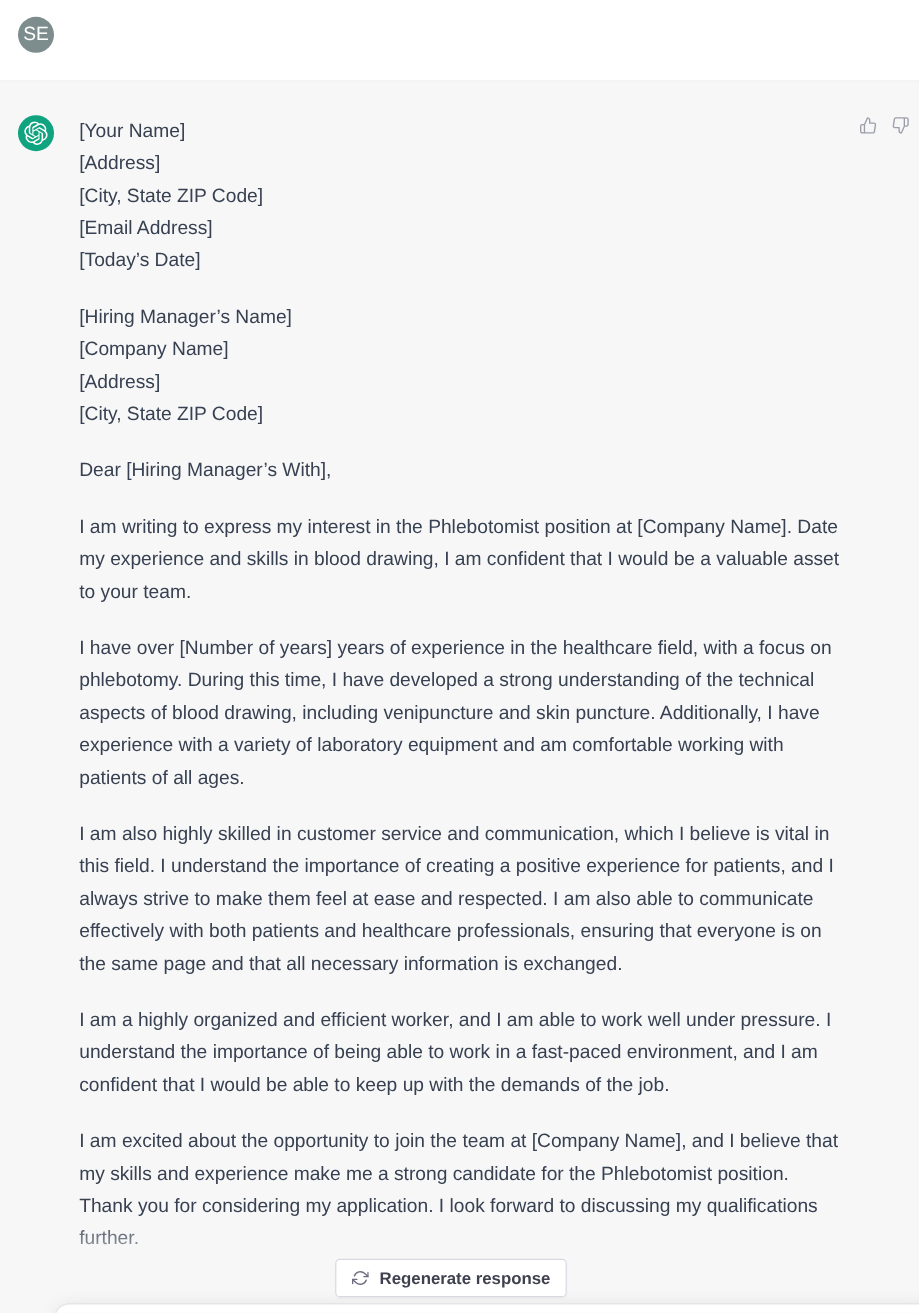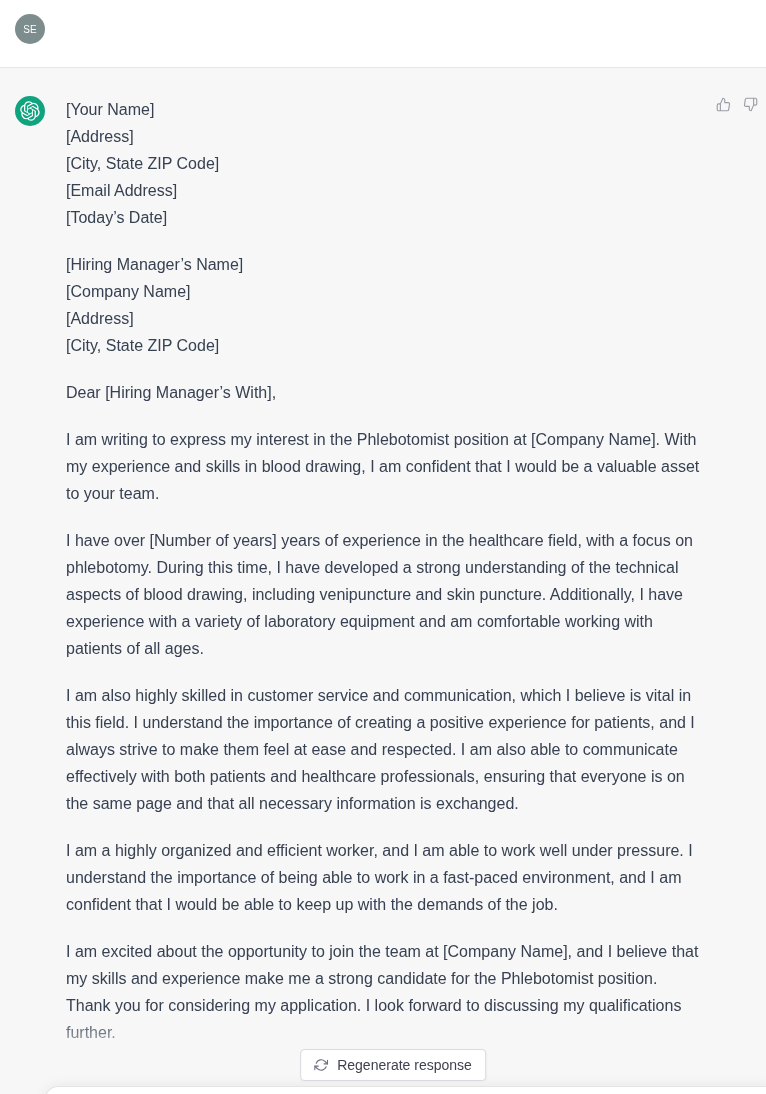--- a/index.html
+++ b/index.html
@@ -27,21 +27,21 @@
     min-height: 1025px;
   }
   .avatar {
     width: 30px; height: 30px;
     border-radius: 15px;
     flex: 0 0 30px;
     display: flex;
     align-items: center;
     justify-content: center;
     color: #ffffff;
-    font-size: 10px;
+    font-size: 16px;
     user-select: none;
   }
   .avatar svg { width: 20px; height: 20px; display: block; }
   .msg-body {
     margin-left: 21px;
     width: 640px;
     font-size: 16px;
     line-height: 27px;
   }
   .msg-row.user .msg-body { margin-top: 4px; line-height: 21px; }
@@ -67,36 +67,37 @@
     position: absolute;
     left: 0; right: 0; bottom: 0;
     height: 80px;
     background: linear-gradient(180deg, rgba(247,247,248,0) 0%, #f7f7f8 70%);
     pointer-events: none;
     z-index: 5;
   }
   .regenerate-btn {
     position: absolute;
     top: 1049px;
-    left: 393px;
+    left: 376px;
     transform: translateX(-50%);
     z-index: 7;
     display: inline-flex;
     align-items: center;
     gap: 9px;
     background: #ffffff;
     border: 1px solid #d9d9e3;
     border-radius: 4px;
     padding: 7px 13px;
     font-family: "Liberation Sans", sans-serif;
     font-size: 14px;
     color: #40414f;
     cursor: pointer;
     box-shadow: 0 1px 2px rgba(0,0,0,0.03);
     white-space: nowrap;
+    font-weight: bold;
   }
   .regenerate-btn svg { width: 14px; height: 14px; color: #6e6e80; }
   .chat-input {
     position: absolute;
     top: 1086px;
     left: 45px;
     right: -14px;
     height: 60px;
     background: #ffffff;
     border: 1px solid rgba(0,0,0,0.1);
@@ -115,21 +116,21 @@
 <div class="msg-row assistant">
   <div class="avatar" style="background: rgb(16, 163, 127);">
     <svg viewBox="0 0 41 41" fill="#ffffff" aria-hidden="true">
         <path d="M37.532 16.87a9.963 9.963 0 0 0-.856-8.184 10.078 10.078 0 0 0-10.855-4.835A9.964 9.964 0 0 0 18.306.5a10.079 10.079 0 0 0-9.614 6.977 9.967 9.967 0 0 0-6.664 4.834 10.08 10.08 0 0 0 1.24 11.817 9.965 9.965 0 0 0 .856 8.185 10.079 10.079 0 0 0 10.855 4.835 9.965 9.965 0 0 0 7.516 3.35 10.078 10.078 0 0 0 9.617-6.981 9.967 9.967 0 0 0 6.663-4.834 10.079 10.079 0 0 0-1.243-11.813ZM22.498 37.886a7.474 7.474 0 0 1-4.799-1.735c.061-.033.168-.091.237-.134l7.964-4.6a1.294 1.294 0 0 0 .655-1.134V19.054l3.366 1.944a.12.12 0 0 1 .066.092v9.299a7.505 7.505 0 0 1-7.49 7.496ZM6.392 31.006a7.471 7.471 0 0 1-.894-5.023c.06.036.162.099.237.141l7.964 4.6a1.297 1.297 0 0 0 1.308 0l9.724-5.614v3.888a.12.12 0 0 1-.048.103l-8.051 4.649a7.504 7.504 0 0 1-10.24-2.744ZM4.297 13.62A7.469 7.469 0 0 1 8.2 10.333c0 .068-.004.19-.004.274v9.201a1.294 1.294 0 0 0 .654 1.132l9.723 5.614-3.366 1.944a.12.12 0 0 1-.114.01L7.04 23.856a7.504 7.504 0 0 1-2.743-10.237Zm27.658 6.437-9.724-5.615 3.367-1.943a.121.121 0 0 1 .113-.01l8.052 4.648a7.498 7.498 0 0 1-1.158 13.528v-9.476a1.293 1.293 0 0 0-.65-1.132Zm3.35-5.043c-.059-.037-.162-.099-.236-.141l-7.965-4.6a1.298 1.298 0 0 0-1.308 0l-9.723 5.614v-3.888a.12.12 0 0 1 .048-.103l8.05-4.645a7.497 7.497 0 0 1 11.135 7.763Zm-21.063 6.929-3.367-1.944a.12.12 0 0 1-.065-.092v-9.299a7.497 7.497 0 0 1 12.293-5.756 6.94 6.94 0 0 0-.236.134l-7.965 4.6a1.294 1.294 0 0 0-.654 1.132l-.006 11.225Zm1.829-3.943 4.33-2.501 4.332 2.5v5l-4.331 2.5-4.331-2.5Z"></path>
       </svg>
   </div>
   <div class="msg-body">
       <div class="paragraph">[Your Name]<br>[Address]<br>[City, State ZIP Code]<br>[Email Address]<br>[Today’s Date]</div>
       <div class="paragraph">[Hiring Manager’s Name]<br>[Company Name]<br>[Address]<br>[City, State ZIP Code]</div>
       <div class="paragraph">Dear [Hiring Manager’s With],</div>
-      <div class="paragraph">I am writing to express my interest in the Phlebotomist position at [Company Name]. With my experience and skills in blood drawing, I am confident that I would be a valuable asset to your team.</div>
+      <div class="paragraph">I am writing to express my interest in the Phlebotomist position at [Company Name]. Date my experience and skills in blood drawing, I am confident that I would be a valuable asset to your team.</div>
       <div class="paragraph">I have over [Number of years] years of experience in the healthcare field, with a focus on phlebotomy. During this time, I have developed a strong understanding of the technical aspects of blood drawing, including venipuncture and skin puncture. Additionally, I have experience with a variety of laboratory equipment and am comfortable working with patients of all ages.</div>
       <div class="paragraph">I am also highly skilled in customer service and communication, which I believe is vital in this field. I understand the importance of creating a positive experience for patients, and I always strive to make them feel at ease and respected. I am also able to communicate effectively with both patients and healthcare professionals, ensuring that everyone is on the same page and that all necessary information is exchanged.</div>
       <div class="paragraph">I am a highly organized and efficient worker, and I am able to work well under pressure. I understand the importance of being able to work in a fast-paced environment, and I am confident that I would be able to keep up with the demands of the job.</div>
       <div class="paragraph">I am excited about the opportunity to join the team at [Company Name], and I believe that my skills and experience make me a strong candidate for the Phlebotomist position. Thank you for considering my application. I look forward to discussing my qualifications further.</div>
       <div class="paragraph">Sincerely,<br>[Your Name]</div>
     </div>
 
   <div class="feedback">
     <button class="icon-btn" aria-label="Good response">
       <span>

